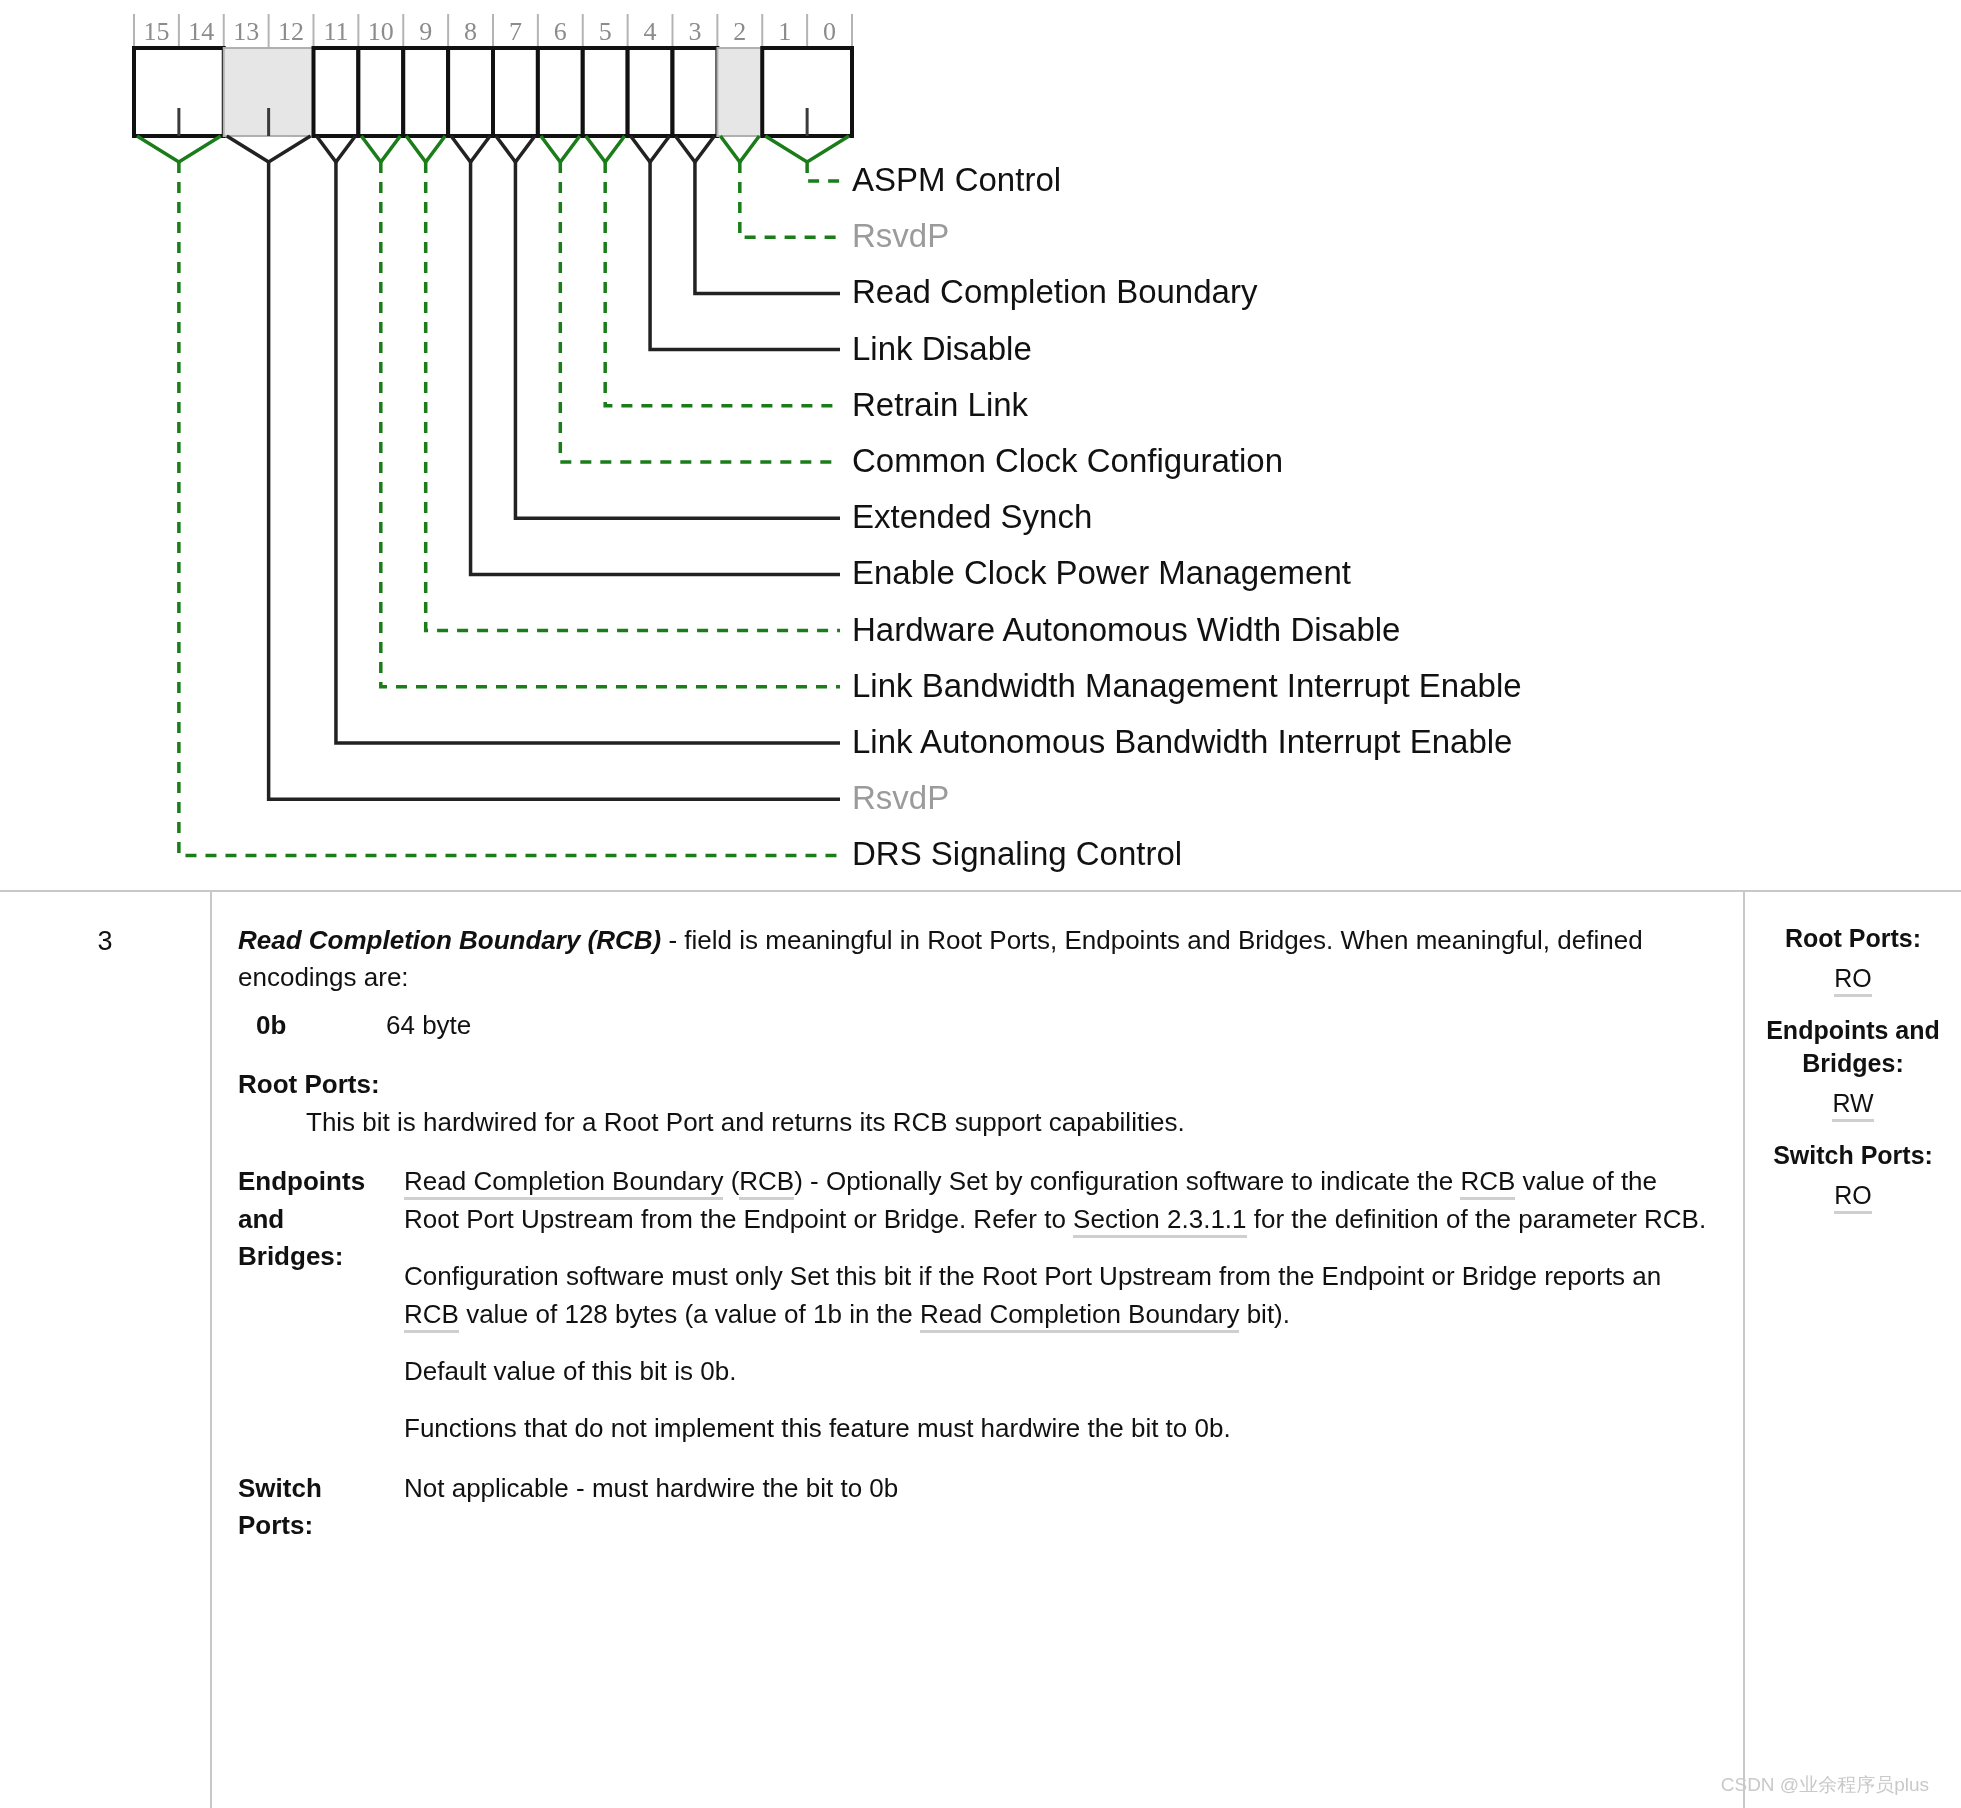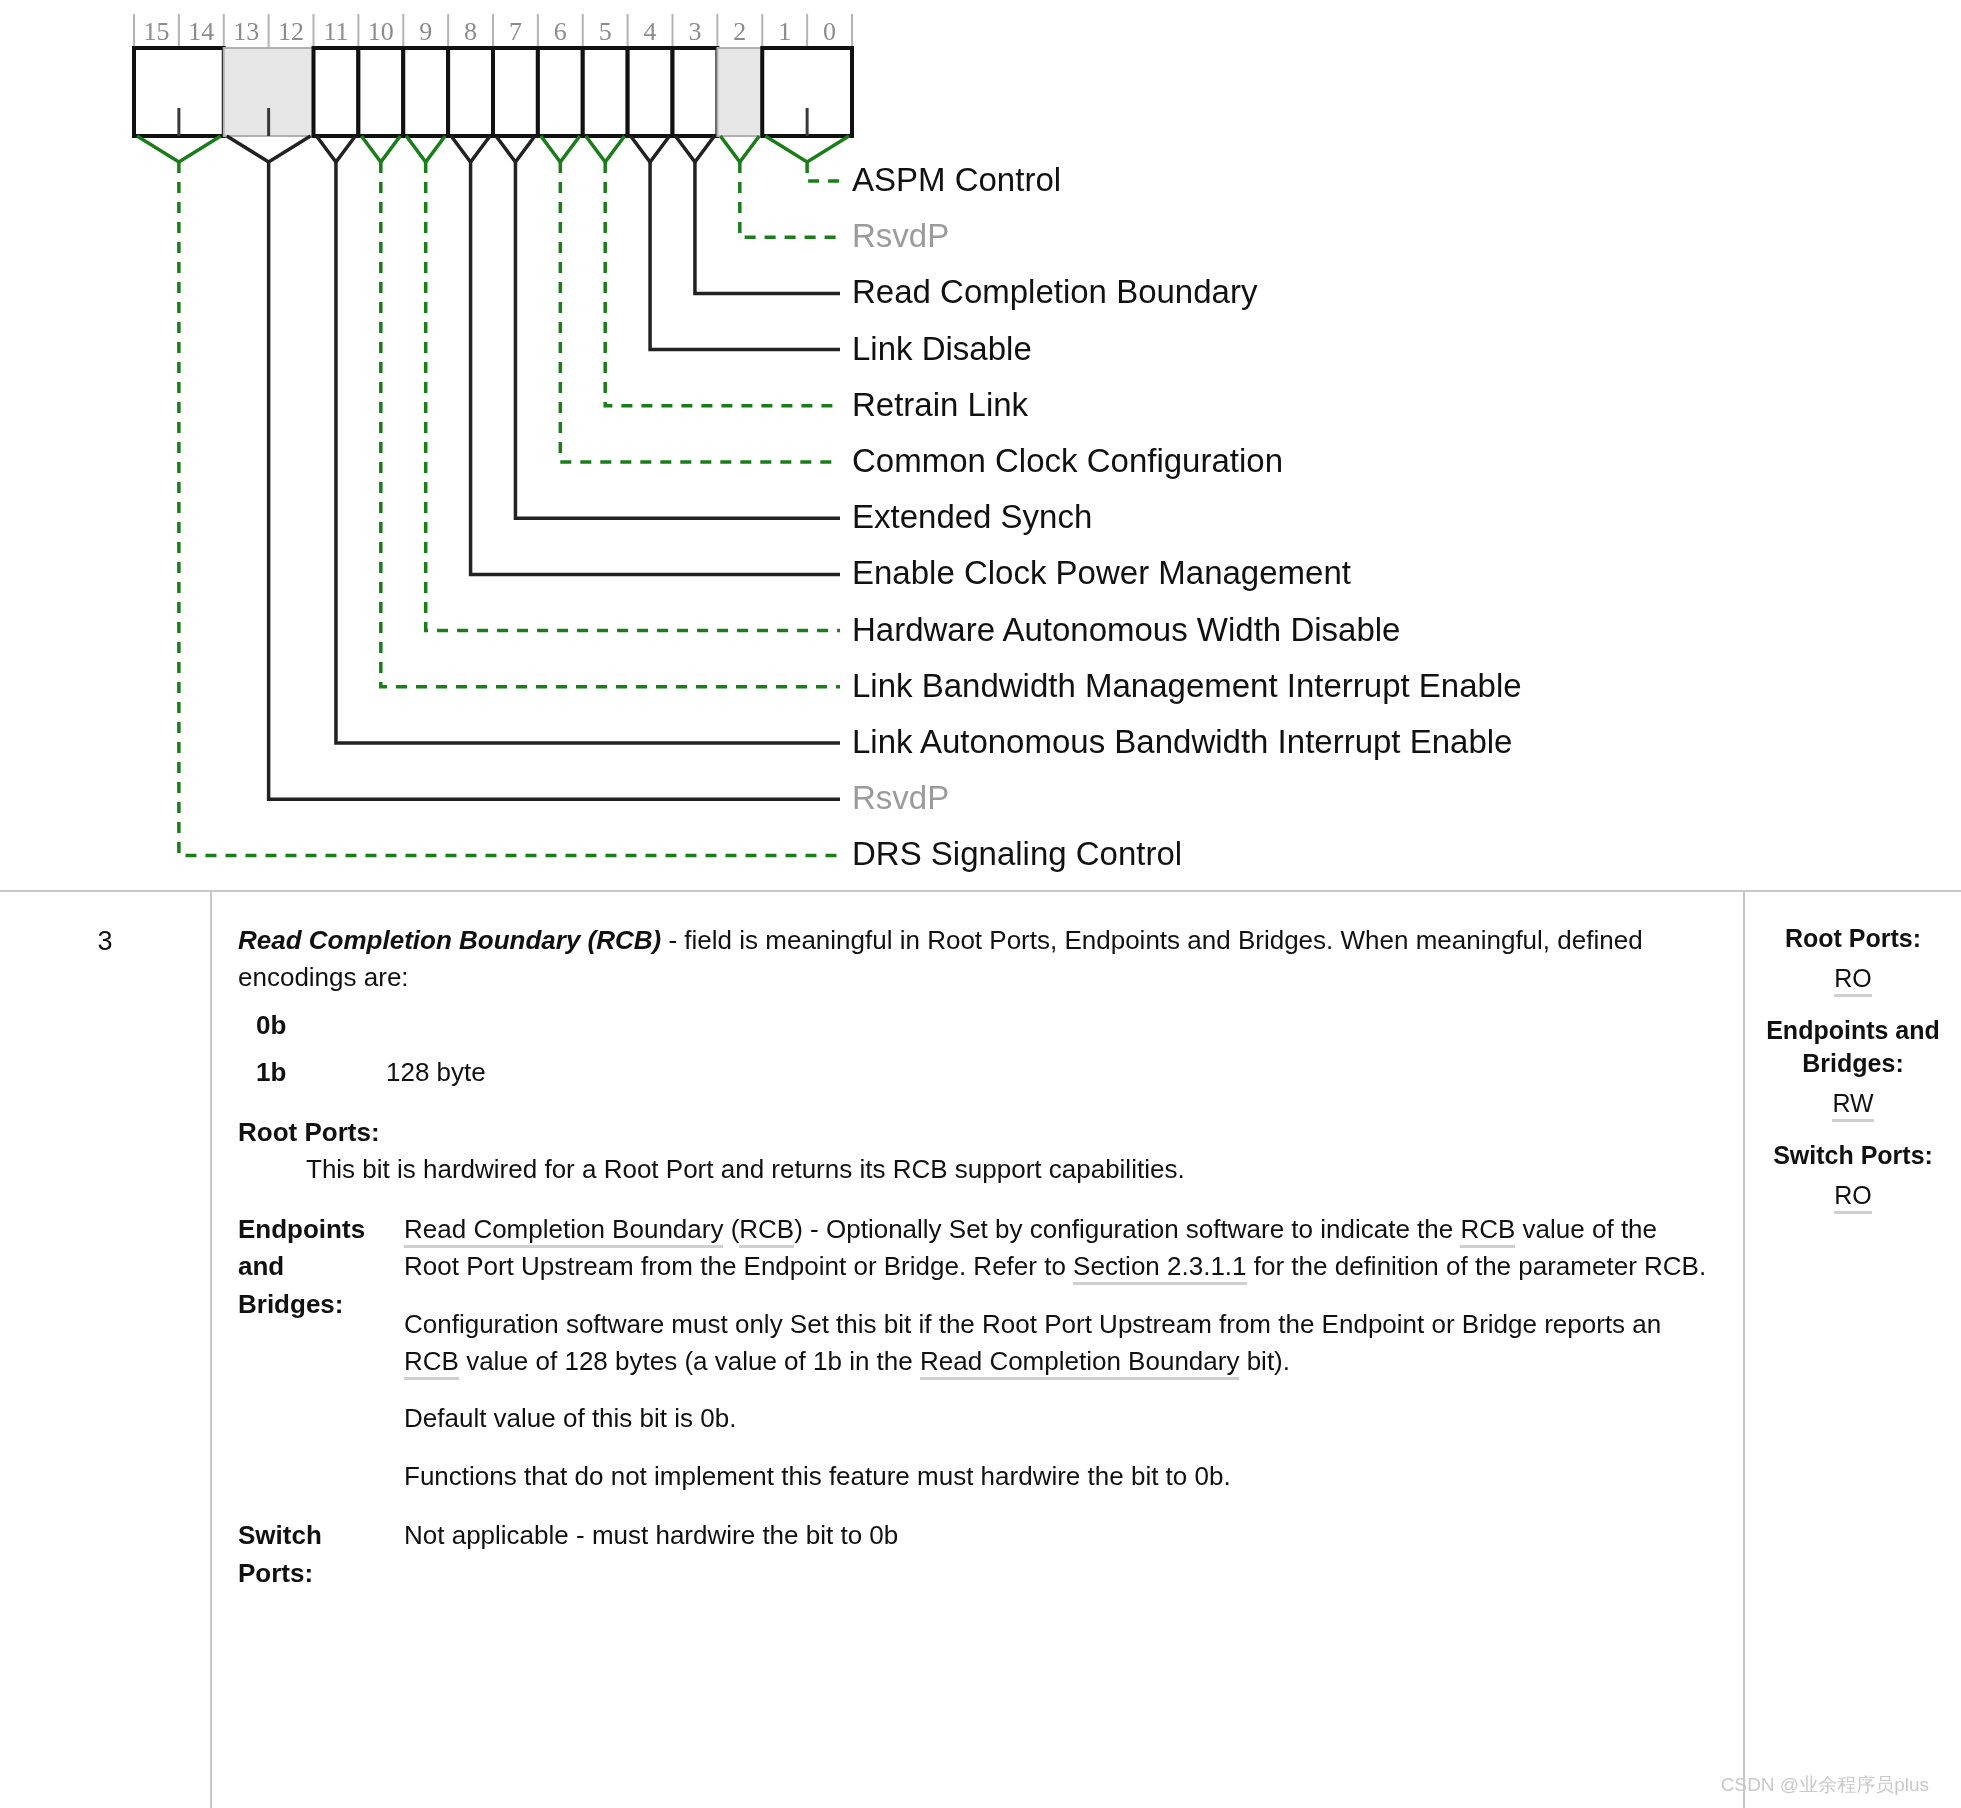--- a/index.html
+++ b/index.html
@@ -149,24 +149,21 @@
     <div class="col-loc">
       <div class="locnum">3</div>
     </div>
 
     <div class="col-desc">
 
       <p class="lead"><b>Read Completion Boundary</b> <b>(RCB)</b><span> - field is meaningful in Root Ports, Endpoints and Bridges. When meaningful, defined encodings are:</span></p>
 
       <div class="enc">
         <div class="enc-k">0b</div>
-      </div>
-      <div class="enc">
-        <div class="enc-k">1b</div>
-        <div class="enc-v">128 byte</div>
+        <div class="enc-v">64 byte</div>
       </div>
 
       <div class="blk">
         <div class="blk-k">Root Ports:</div>
       </div>
       <div class="ind">
         <p>This bit is hardwired for a Root Port and returns its RCB support capabilities.</p>
       </div>
 
       <div class="blk">

